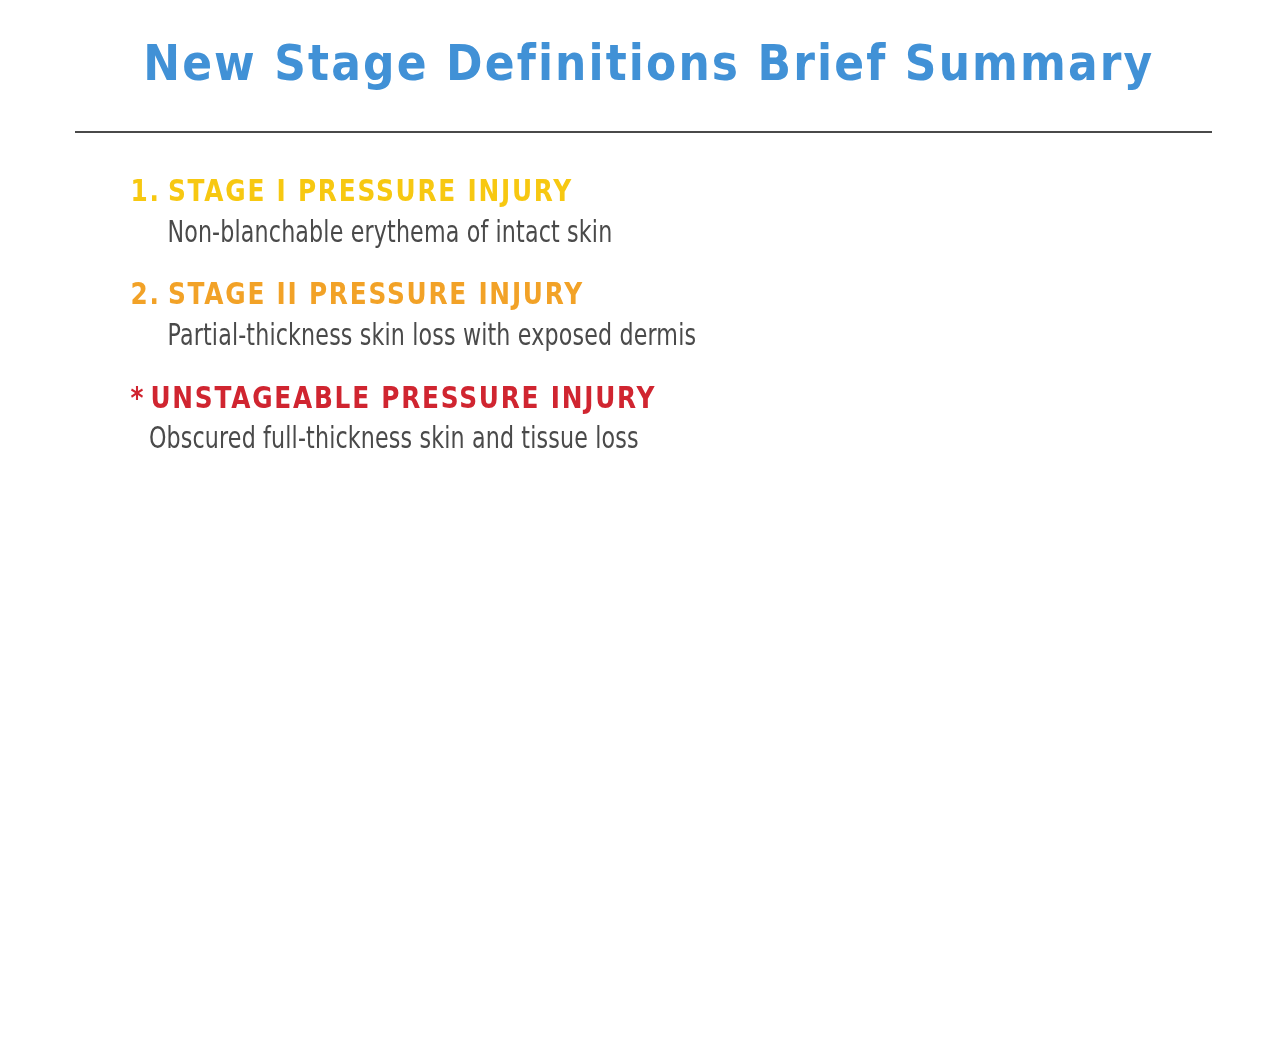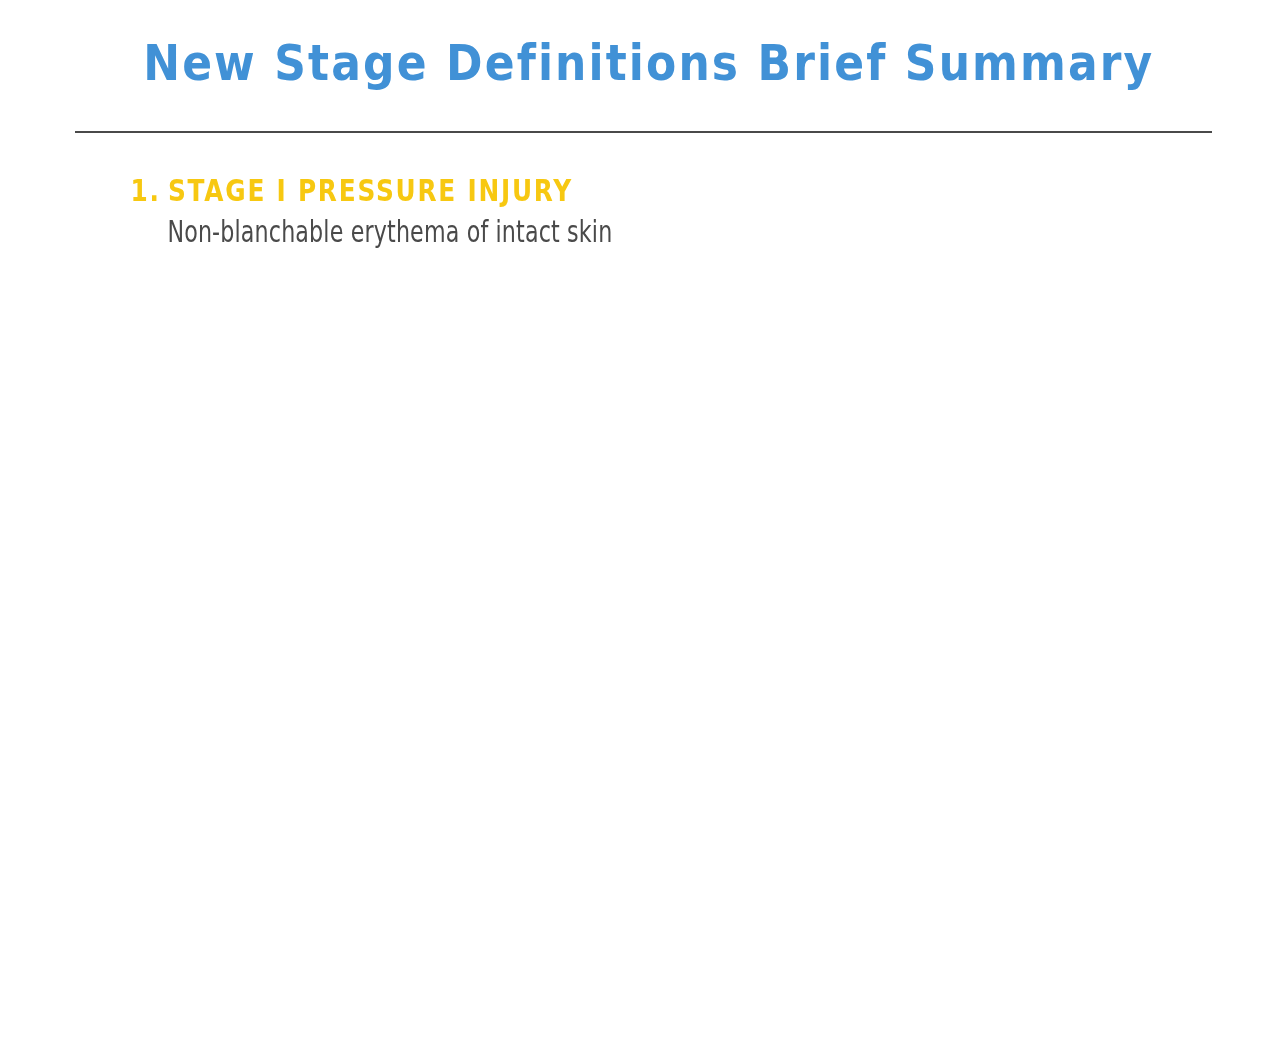--- a/index.html
+++ b/index.html
@@ -140,20 +140,32 @@
 
   <ul class="stage-list">
 
     <li class="stage-item numbered">
       <div class="stage-heading" style="color: rgb(247, 200, 17);">
         <span class="stage-marker">1.</span><span>STAGE I PRESSURE INJURY</span>
       </div>
       <div class="stage-desc" style="color: rgb(74, 74, 74);">Non-blanchable erythema of intact skin</div>
     </li>
 
+    <li class="stage-item numbered">
+      <div class="stage-heading" style="color: rgb(242, 162, 39);">
+        <span class="stage-marker">2.</span><span>STAGE II PRESSURE INJURY</span>
+      </div>
+      <div class="stage-desc" style="color: rgb(74, 74, 74);">Partial-thickness skin loss with exposed dermis</div>
+    </li>
 
 
 
+    <li class="stage-item starred">
+      <div class="stage-heading" style="color: rgb(208, 37, 48);">
+        <span class="stage-marker">*</span><span>UNSTAGEABLE PRESSURE INJURY</span>
+      </div>
+      <div class="stage-desc" style="color: rgb(74, 74, 74);">Obscured full-thickness skin and tissue loss</div>
+    </li>
 
 
   </ul>
 
 </div>
 
 </body></html>

